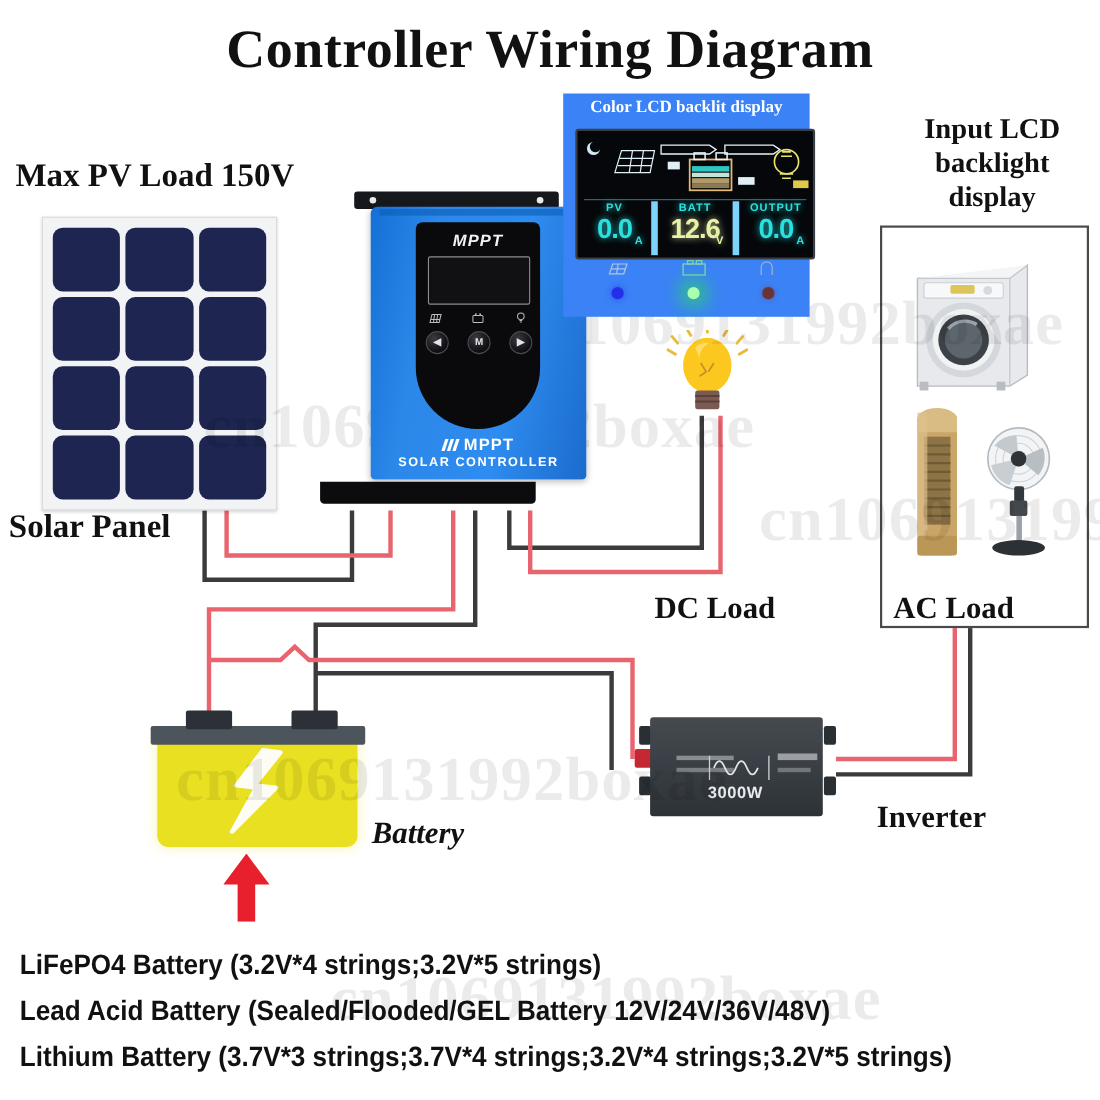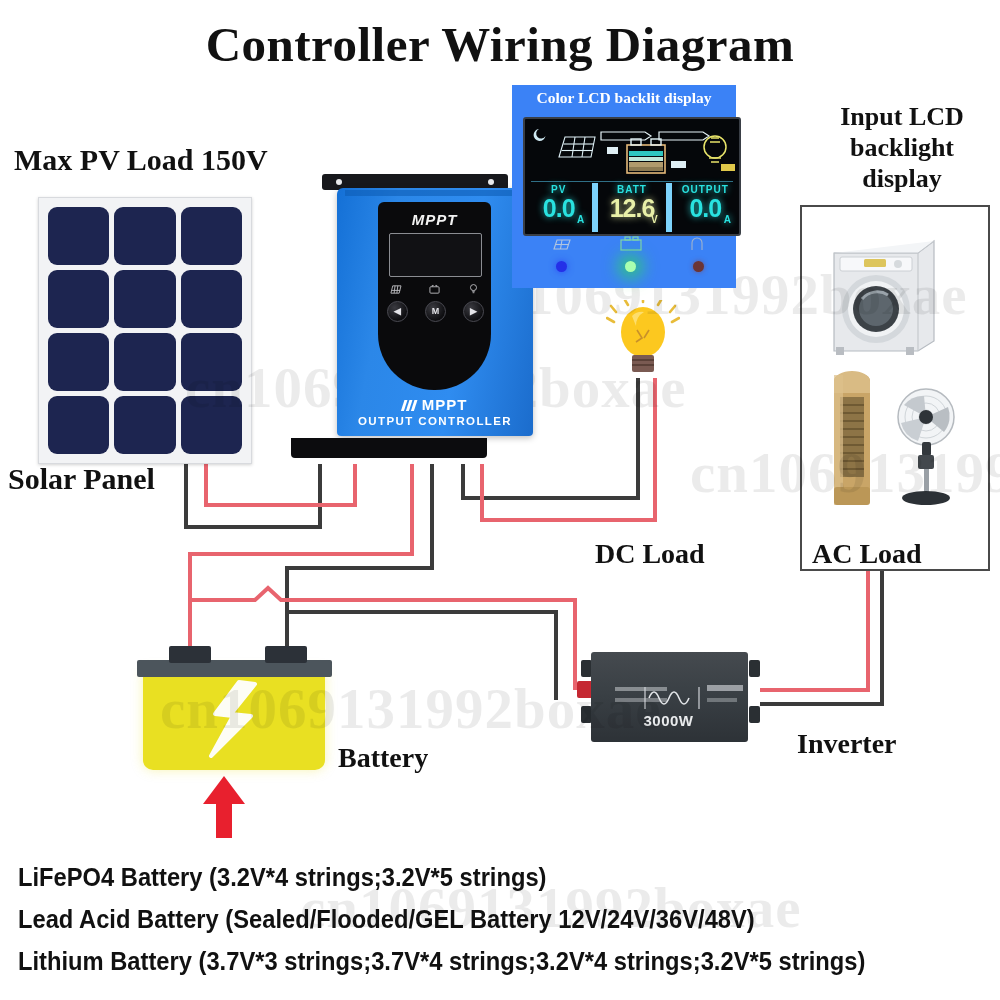--- a/index.html
+++ b/index.html
@@ -15,21 +15,21 @@
 
   
   .title{font-weight:700;color:#111;white-space:nowrap;}
 
   #page-title{left:0;right:0;top:16px;text-align:center;font-size:49px;letter-spacing:.5px;}
   #lbl-maxpv{left:14px;top:143px;font-size:30px;}
   #lbl-solar-panel{left:8px;top:462px;font-size:30px;}
   #lbl-lcd-right{left:812px;top:101px;font-size:26px;line-height:31px;text-align:center;width:180px;white-space:normal;}
   #lbl-dcload{left:595px;top:538px;font-size:28px;}
   #lbl-acload{left:812px;top:538px;font-size:28px;text-align:right;}
-  #lbl-battery{left:338px;top:742px;font-size:28px;}
+  #lbl-battery{left:338px;top:742px;font-size:28px;font-style:italic;}
   #lbl-inverter{left:797px;top:728px;font-size:28px;}
 
   
   #spec-list{left:18px;top:856px;width:990px;z-index:6;}
   .spec{font-family:"Liberation Sans",sans-serif;font-weight:700;font-size:25.5px;
         color:#111;white-space:nowrap;line-height:42px;transform:scaleX(.93);
         transform-origin:left center;}
   svg.wires{position:absolute;left:0;top:0;width:1000px;height:1000px;z-index:3;}
 
   
@@ -235,21 +235,21 @@
         </div>
         <div class="btn" style="left:76px;top:0;">
           <span>▶</span>
         </div>
       </div>
     </div>
     <div id="ctrl-brand">
       <div class="b1">
         <span class="slashes"><i></i><i></i><i></i></span><span>MPPT</span>
       </div>
-      <div class="b2">OUTPUT CONTROLLER</div>
+      <div class="b2">SOLAR CONTROLLER</div>
     </div>
   </div>
   <div id="ctrl-base"></div>
 </div>
 
 <div class="abs" id="lcd-photo">
   <div id="lcd-caption">Color LCD backlit display</div>
   <div id="lcd-screen">
 
     <div id="lcd-graphics">

